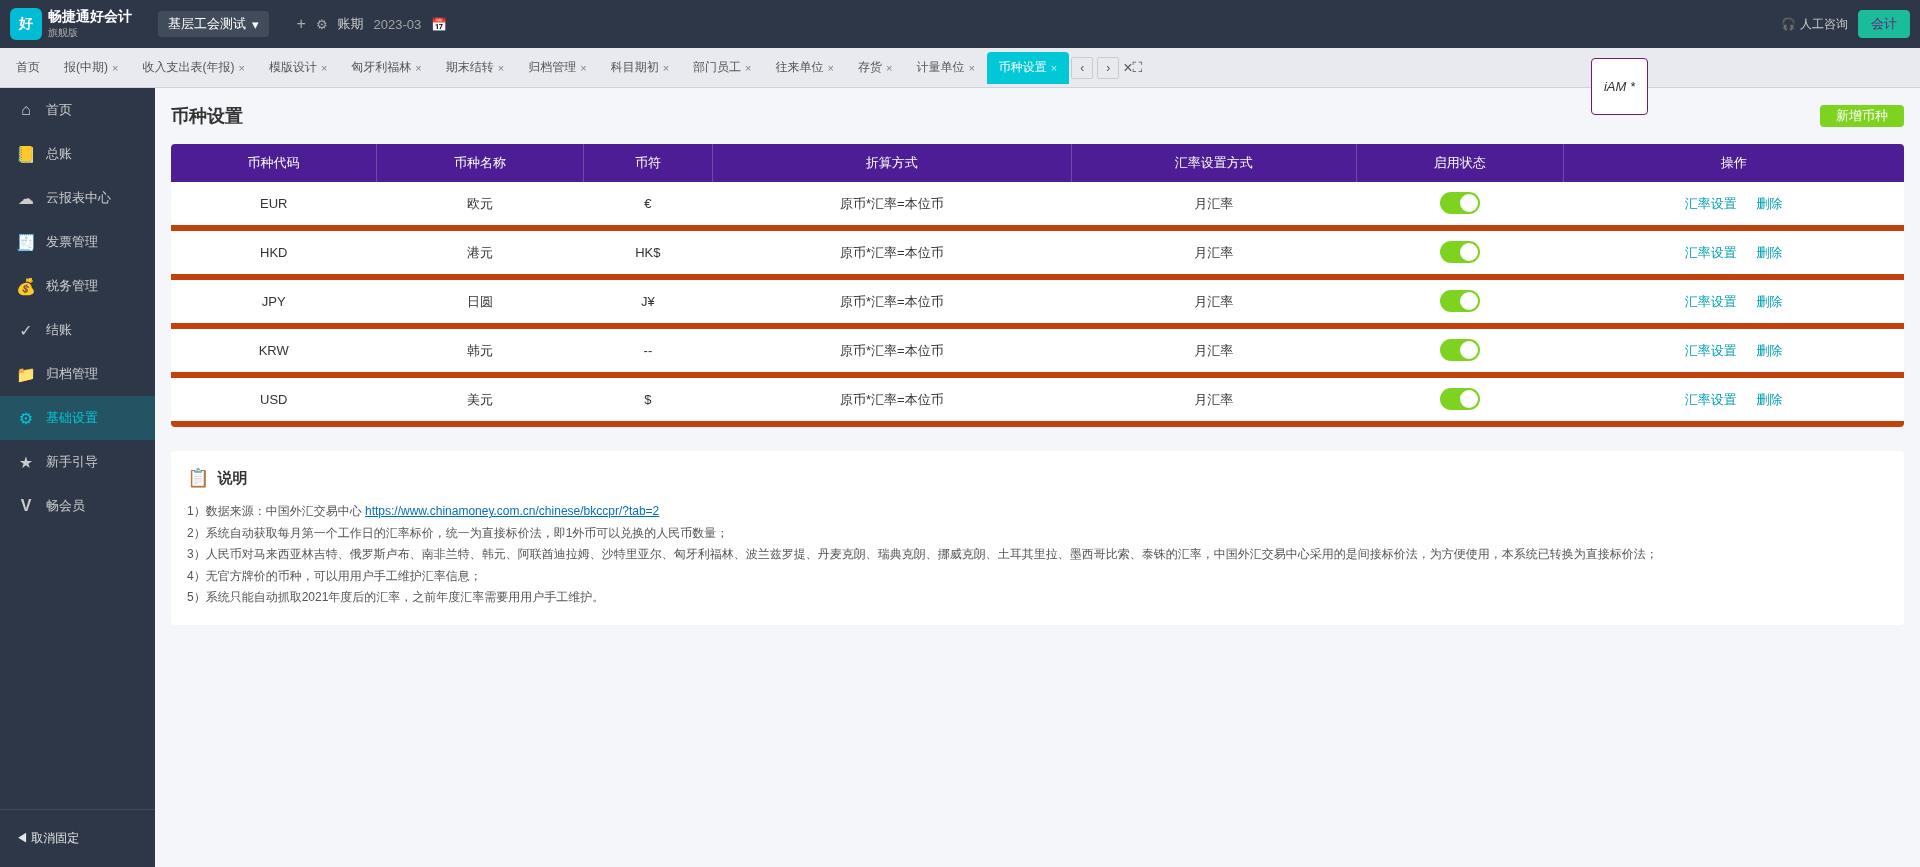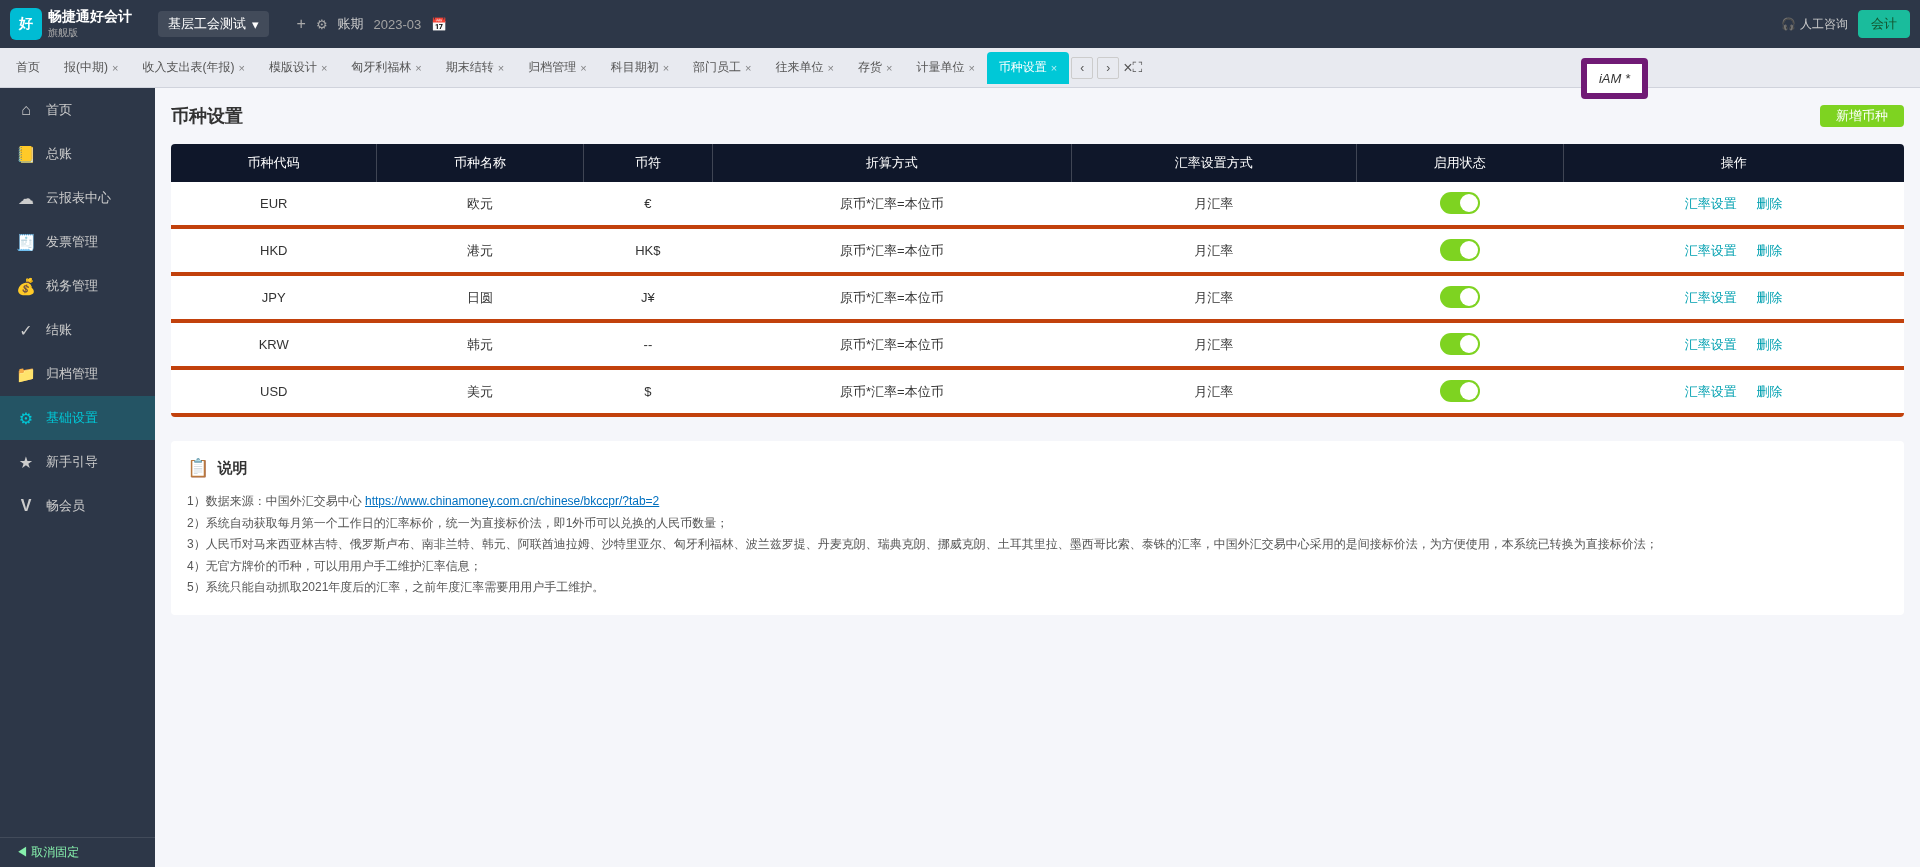--- a/index.html
+++ b/index.html
@@ -12,72 +12,72 @@
     .logo-text { color: white; font-size: 14px; font-weight: bold; }
     .logo-sub { color: #aaa; font-size: 10px; }
     .project-selector { display: flex; align-items: center; gap: 6px; background: rgba(255,255,255,0.1); border-radius: 4px; padding: 4px 10px; color: white; cursor: pointer; }
     .project-selector span { font-size: 13px; text-align: right; }
     .top-bar-mid { flex: 1; display: flex; align-items: center; gap: 10px; padding-left: 20px; }
     .period-label { color: #ccc; font-size: 13px; }
     .period-value { color: #a3a3a3; font-size: 13px; }
     .calendar-icon { color: #00bcd4; cursor: pointer; }
     .top-bar-right { display: flex; align-items: center; gap: 10px; }
     .help-btn { display: flex; align-items: center; gap: 4px; color: #ccc; cursor: pointer; font-size: 12px; }
-    .account-btn { background: #1abc9c; color: #14532d; border: none; border-radius: 4px; padding: 4px 12px; cursor: pointer; font-size: 13px; border: 1px solid #1abc9c; }
+    .account-btn { background: #1abc9c; color: #701a75; border: none; border-radius: 4px; padding: 4px 12px; cursor: pointer; font-size: 13px; border: 1px solid #1abc9c; }
 
     
     .tab-bar { display: flex; align-items: center; background: #e8eaf0; height: 40px; padding: 0 4px; flex-shrink: 0; border-bottom: 1px solid #d0d3dc; overflow: hidden; }
     .tab { display: flex; align-items: center; gap: 4px; padding: 0 12px; height: 32px; cursor: pointer; font-size: 12px; color: #555; white-space: nowrap; border-radius: 4px 4px 0 0; }
     .tab.active { background: #00c8d7; color: white; }
     .tab .close-x { font-size: 11px; color: inherit; opacity: 0.7; cursor: pointer; }
     .tab.active .close-x { color: white; }
     .tab-nav-btn { background: none; border: 1px solid #ccc; width: 22px; height: 22px; cursor: pointer; display: flex; align-items: center; justify-content: center; border-radius: 2px; color: #555; font-size: 12px; margin: 0 2px; }
     .tab-close-all { background: none; border: none; cursor: pointer; color: #555; font-size: 16px; margin-left: 2px; }
     .tab-expand { background: none; border: none; cursor: pointer; color: #555; font-size: 14px; }
 
     
     .main-layout { display: flex; flex: 1; overflow: hidden; }
 
     
     .sidebar { width: 155px; background: #2d3748; display: flex; flex-direction: column; flex-shrink: 0; }
     .sidebar-item { display: flex; align-items: center; gap: 10px; padding: 12px 16px; color: #ccc; cursor: pointer; font-size: 13px; }
     .sidebar-item.active { background: rgba(0,200,215,0.2); color: #00c8d7; }
     .sidebar-icon { width: 20px; height: 20px; display: flex; align-items: center; justify-content: center; font-size: 16px; }
-    .sidebar-bottom { margin-top: auto; border-top: 1px solid rgba(255,255,255,0.1); padding: 6px 16px; color: #86efac; font-size: 12px; cursor: pointer; display: flex; align-items: center; gap: 6px; }
+    .sidebar-bottom { margin-top: auto; border-top: 1px solid rgba(255,255,255,0.1); padding: 20px 16px; color: #e5e5e5; font-size: 12px; cursor: pointer; display: flex; align-items: center; gap: 6px; }
 
     
     .content { flex: 1; background: #f5f6fa; overflow-y: auto; padding: 16px; }
 
     
     .page-header { display: flex; align-items: center; justify-content: space-between; margin-bottom: 16px; }
     .page-title { font-size: 18px; font-weight: bold; color: #333; }
     .new-btn { background: #7ed321; color: white; border: none; border-radius: 4px; padding: 2px 16px; font-size: 13px; cursor: pointer; }
 
     
     .data-table { width: 100%; border-collapse: collapse; background: white; border-radius: 4px; overflow: hidden; }
-    .data-table thead tr { background: #0f172a; margin-left: 44px; }
+    .data-table thead tr { background: #4c1d95; margin-left: 44px; }
     .data-table thead th { color: white; padding: 10px 8px; text-align: center; font-size: 13px; font-weight: normal; border-right: 1px solid rgba(255,255,255,0.2); }
     .data-table thead th:last-child { border-right: none; }
-    .data-table tbody tr { border-bottom: 4px solid #c2410c; }
+    .data-table tbody tr { border-bottom: 6px solid #c2410c; }
     .data-table tbody td { padding: 10px 8px; text-align: center; font-size: 13px; color: #333; }
     .toggle-on { display: inline-flex; align-items: center; background: #7ed321; border-radius: 12px; width: 40px; height: 22px; padding: 2px; cursor: pointer; justify-content: flex-end; }
     .toggle-on .knob { width: 18px; height: 18px; background: white; border-radius: 50%; }
     .action-link { color: #00a0b0; cursor: pointer; text-decoration: none; font-size: 13px; }
     .action-delete { color: #00a0b0; cursor: pointer; font-size: 13px; margin-left: 16px; }
 
     
     .notice-section { margin-top: 24px; background: white; border-radius: 4px; padding: 16px; }
     .notice-title { display: flex; align-items: center; gap: 8px; font-size: 15px; font-weight: bold; color: #333; margin-bottom: 12px; }
     .notice-icon { color: #00c8d7; font-size: 18px; }
     .notice-list { list-style: none; padding: 0; }
     .notice-list li { font-size: 12px; color: #555; line-height: 1.8; }
     .notice-link { color: #0070c0; text-decoration: underline; cursor: pointer; }
 
     
-    .iam-badge { position: fixed; top: 58px; right: 272px; background: white; border: 6px solid #701a75; border-radius: 4px; padding: 7px 12px; font-size: 13px; color: #333; font-style: italic; }
+    .iam-badge { position: fixed; top: 58px; right: 272px; background: white; border: 1px solid #701a75; border-radius: 4px; padding: 20px 12px; font-size: 13px; color: #333; font-style: italic; }
   </style>
 </head>
 <body>
 
 <div class="top-bar">
   <div class="logo-area">
     <div class="logo-icon">
       <span>好</span>
     </div>
     <div>

